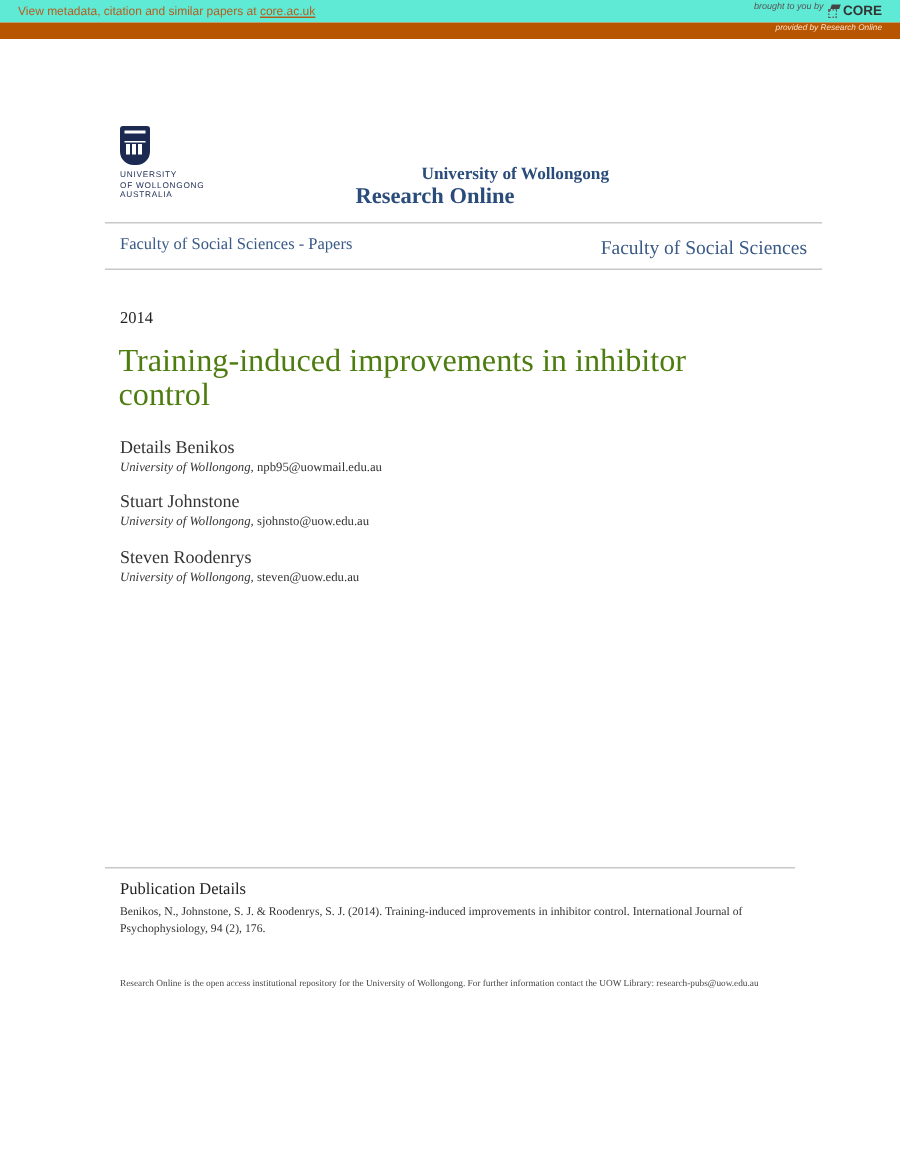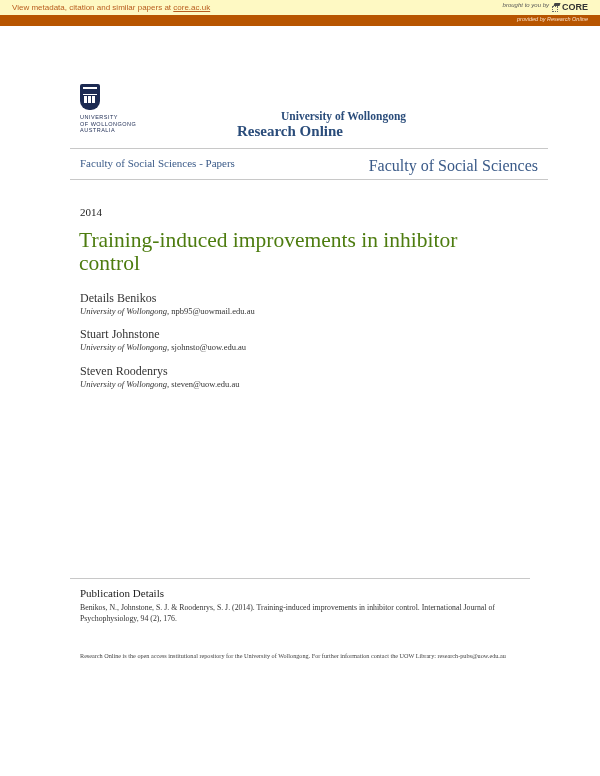--- a/index.html
+++ b/index.html
@@ -1,21 +1,21 @@
 <!DOCTYPE html>
 <html><head>
 <meta charset="utf-8">
 <style>
   html, body { margin: 0; padding: 0; }
   body {
     width: 600px; height: 776px; background: #ffffff; position: relative; overflow: hidden;
     font-family: "Liberation Serif", serif; color: #222;
   }
   .core-bar-top {
-    position: absolute; left: 0; top: 0; width: 600px; height: 15px; background: #fef9c3;
+    position: absolute; left: 0; top: 0; width: 600px; height: 15px; background: #5eead4;
   }
   .core-link-text {
     position: absolute; left: 12px; top: 3px; font-family: "Liberation Sans", sans-serif;
     font-size: 8px; color: #b85c1e; white-space: nowrap;
   }
   .core-link-text a { color: #b85c1e; text-decoration: underline; }
   .brought {
     position: absolute; right: 12px; top: 2px; font-family: "Liberation Sans", sans-serif;
     font-size: 6px; color: #555; font-style: italic; white-space: nowrap; display: flex; align-items: flex-start; gap: 3px;
   }
@@ -41,21 +41,21 @@
     position: absolute; left: 0; top: 30px; font-family: "Liberation Sans", sans-serif;
     font-size: 5.5px; line-height: 6.5px; color: #1c2a52; letter-spacing: 0.5px; white-space: nowrap;
   }
   .ro-title {
     position: absolute; left: 237px; top: 110px; color: #2a4c7a; font-weight: bold; white-space: nowrap;
   }
   .ro-title .l1 { font-size: 11.5px; line-height: 13px; display: block; margin-left: 44px; }
   .ro-title .l2 { font-size: 15px; line-height: 17px; display: block; }
   .rule { position: absolute; left: 70px; width: 478px; height: 1px; background: #c8c8c8; }
   .nav-left { position: absolute; left: 80px; top: 157px; font-size: 11px; color: #3a5a88; white-space: nowrap; }
-  .nav-right { position: absolute; right: 62px; top: 157px; font-size: 16px; color: #3a5a88; white-space: nowrap; text-align: center; }
+  .nav-right { position: absolute; right: 62px; top: 157px; font-size: 13px; color: #3a5a88; white-space: nowrap; text-align: center; }
   .year { position: absolute; left: 80px; top: 206px; font-size: 11px; color: #222; }
   .title { position: absolute; left: 79px; top: 229px; width: 420px; font-size: 21.5px; line-height: 23px; color: #4d7c0f; }
   .author { position: absolute; left: 80px; }
   .author .name { font-size: 12px; color: #333; display: block; line-height: 15px; }
   .author .aff { font-size: 8.5px; color: #333; font-style: italic; display: block; line-height: 11px; white-space: nowrap; text-align: center; }
   .author .aff .email { font-style: normal; }
   .pub-heading { position: absolute; left: 80px; top: 587px; font-size: 11px; color: #222; }
   .pub-text { position: absolute; left: 80px; top: 602px; width: 450px; font-size: 7.8px; line-height: 11px; color: #333; }
   .footer-text { position: absolute; left: 80px; top: 651px; width: 450px; font-size: 6.2px; line-height: 10px; color: #444; }
 </style>

